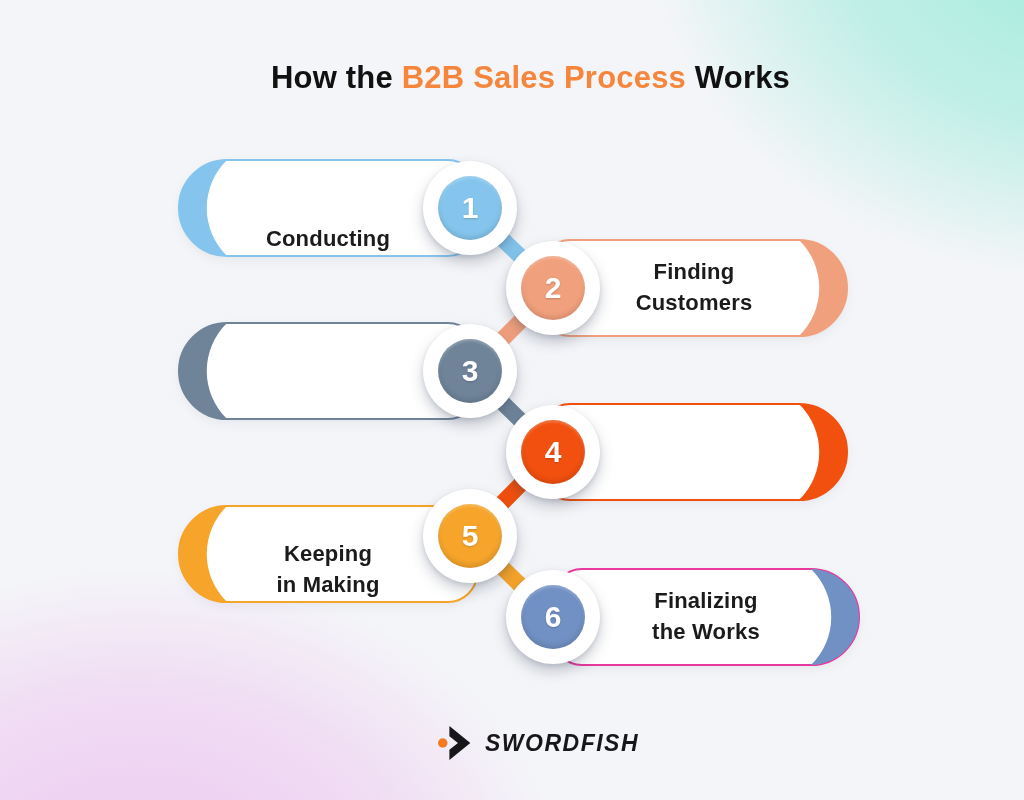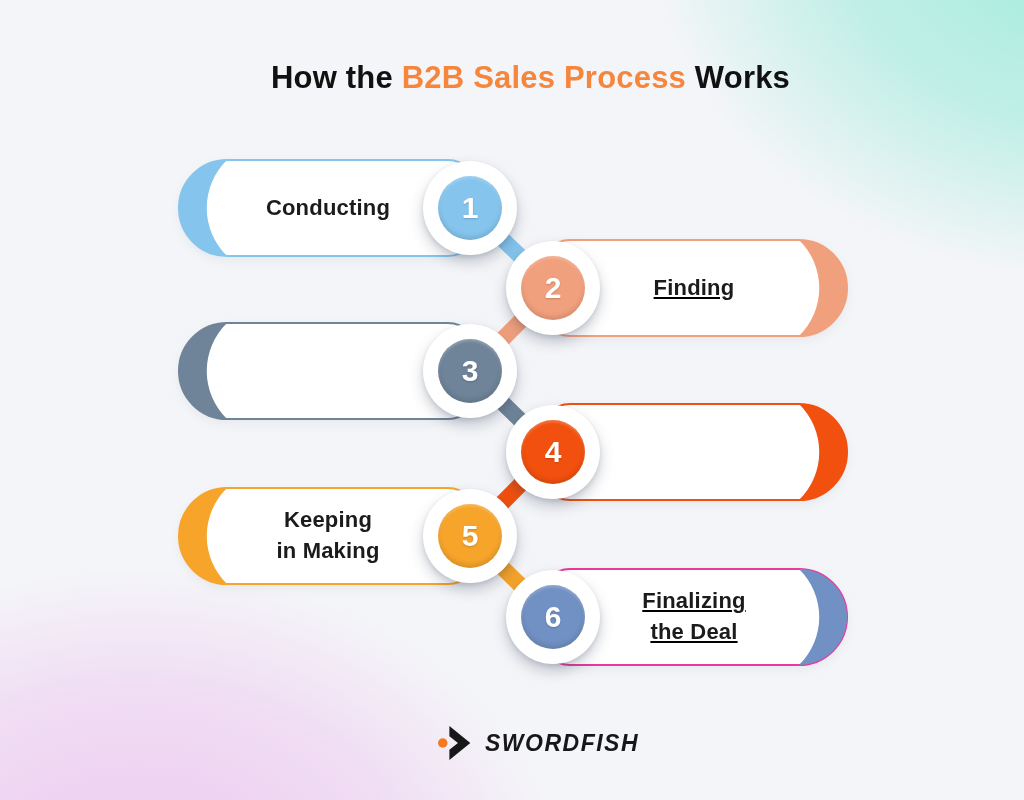--- a/index.html
+++ b/index.html
@@ -17,22 +17,22 @@
     text-align:center; font-size:31px; font-weight:bold; color:#111111;
     letter-spacing:.2px;
   }
   .title .hl { color:#f6863c; }
   .pill {
     position:absolute; height:98px; background:#ffffff;
     border-width:2px; border-style:solid; box-sizing:border-box;
     display:flex; align-items:center; justify-content:center;
     z-index:2; box-shadow:0 4px 10px rgba(90,100,125,.08);
   }
-  .pill.side-left  { border-radius:49px 30px 30px 49px; }
-  .pill.side-right { border-radius:30px 49px 49px 30px;text-decoration:underline; }
+  .pill.side-left  { border-radius:49px 30px 30px 49px;align-items:flex-end; }
+  .pill.side-right { border-radius:30px 49px 49px 30px; }
   .cap { position:absolute; top:-2px; width:100px; height:98px; }
   .pill.side-left  .cap { left:-2px; }
   .pill.side-right .cap { right:-2px; transform:scaleX(-1); }
   .pill-label {
     position:relative; text-align:center; font-weight:bold; font-size:22px;
     color:#1b1b1b; line-height:1.4; letter-spacing:.2px;
   }
   .circle {
     position:absolute; width:94px; height:94px; background:#ffffff; border-radius:50%;
     display:flex; align-items:center; justify-content:center; z-index:3;
@@ -80,20 +80,21 @@
       <span class="num">1</span>
     </div>
 
 </div>
   <div class="pill side-right" style="left: 540px; top: 239px; width: 308px; border-color: rgb(241, 160, 125);">
     <svg class="cap" viewBox="0 0 100 98">
       <path d="M 49 1 A 48 48 0 0 0 49 97 A 67 67 0 0 1 49 1 Z" fill="#F1A07D"></path>
     </svg>
     <div class="pill-label">
       <div class="l1">Finding</div>
+      <div class="l2">Customers</div>
     </div>
   </div>
   <div class="circle" style="left: 506px; top: 241px;">
     <div class="disc" style="background: rgb(241, 160, 125);">
       <span class="num">2</span>
     </div>
 
 </div>
   <div class="pill side-left" style="left: 178px; top: 322px; width: 300px; border-color: rgb(111, 132, 153);">
     <svg class="cap" viewBox="0 0 100 98">
@@ -110,42 +111,42 @@
     <svg class="cap" viewBox="0 0 100 98">
       <path d="M 49 1 A 48 48 0 0 0 49 97 A 67 67 0 0 1 49 1 Z" fill="#F1500E"></path>
     </svg>
   </div>
   <div class="circle" style="left: 506px; top: 405px;">
     <div class="disc" style="background: rgb(241, 80, 14);">
       <span class="num">4</span>
     </div>
 
 </div>
-  <div class="pill side-left" style="left: 178px; top: 487px; width: 300px; border-color: rgb(246, 164, 42);">
+  <div class="pill side-left" style="left: 178px; top: 505px; width: 300px; border-color: rgb(246, 164, 42);">
     <svg class="cap" viewBox="0 0 100 98">
       <path d="M 49 1 A 48 48 0 0 0 49 97 A 67 67 0 0 1 49 1 Z" fill="#F6A42A"></path>
     </svg>
     <div class="pill-label">
       <div class="l1">Keeping</div>
       <div class="l2">in Making</div>
     </div>
   </div>
   <div class="circle" style="left: 423px; top: 489px;">
     <div class="disc" style="background: rgb(246, 164, 42);">
       <span class="num">5</span>
     </div>
 
 </div>
-  <div class="pill side-right" style="left: 540px; top: 568px; width: 308px; border-color: rgb(232, 57, 158);">
+  <div class="pill side-right" style="left: 552px; top: 568px; width: 308px; border-color: rgb(232, 57, 158);">
     <svg class="cap" viewBox="0 0 100 98">
       <path d="M 49 1 A 48 48 0 0 0 49 97 A 67 67 0 0 1 49 1 Z" fill="#7190C3"></path>
     </svg>
     <div class="pill-label">
       <div class="l1">Finalizing</div>
-      <div class="l2">the Deal</div>
+      <div class="l2">the Works</div>
     </div>
   </div>
   <div class="circle" style="left: 506px; top: 570px;">
     <div class="disc" style="background: rgb(113, 144, 195);">
       <span class="num">6</span>
     </div>
 
 </div>
     </div>
 

